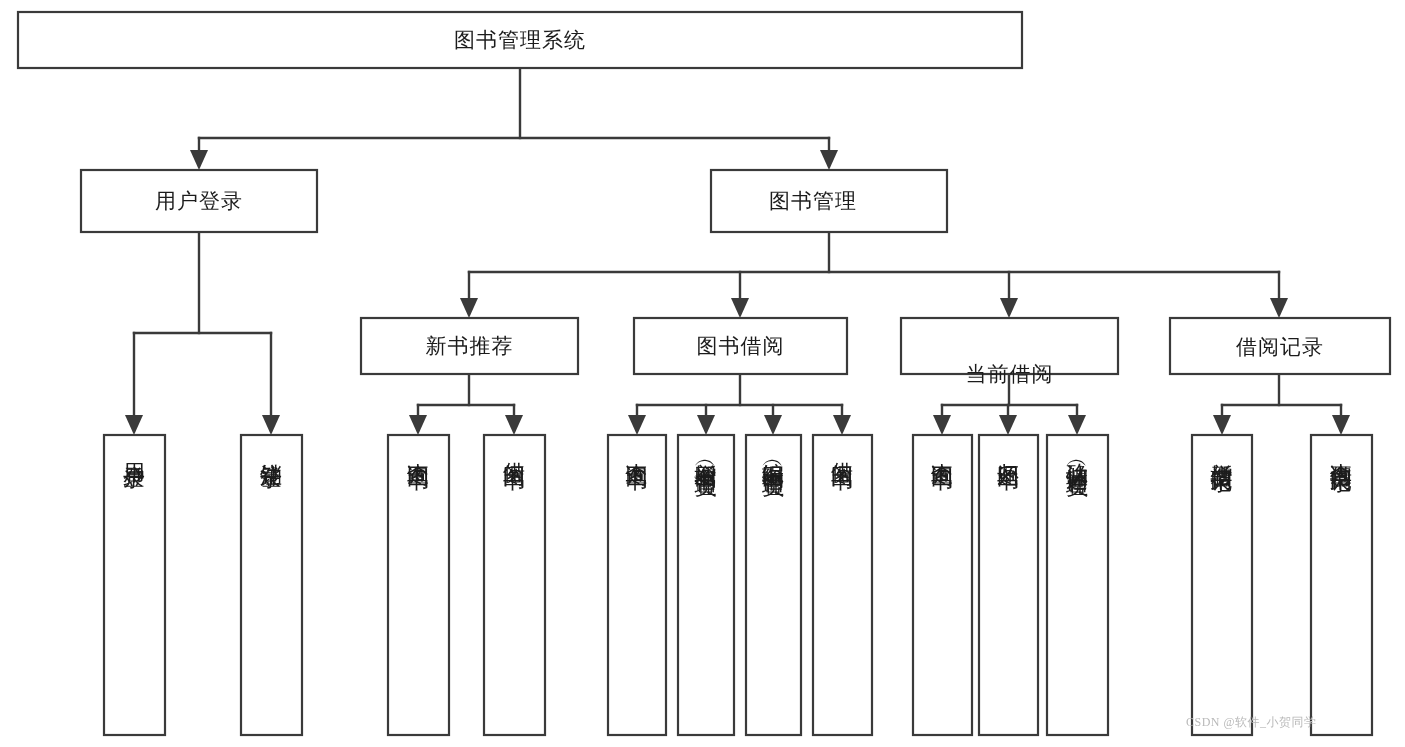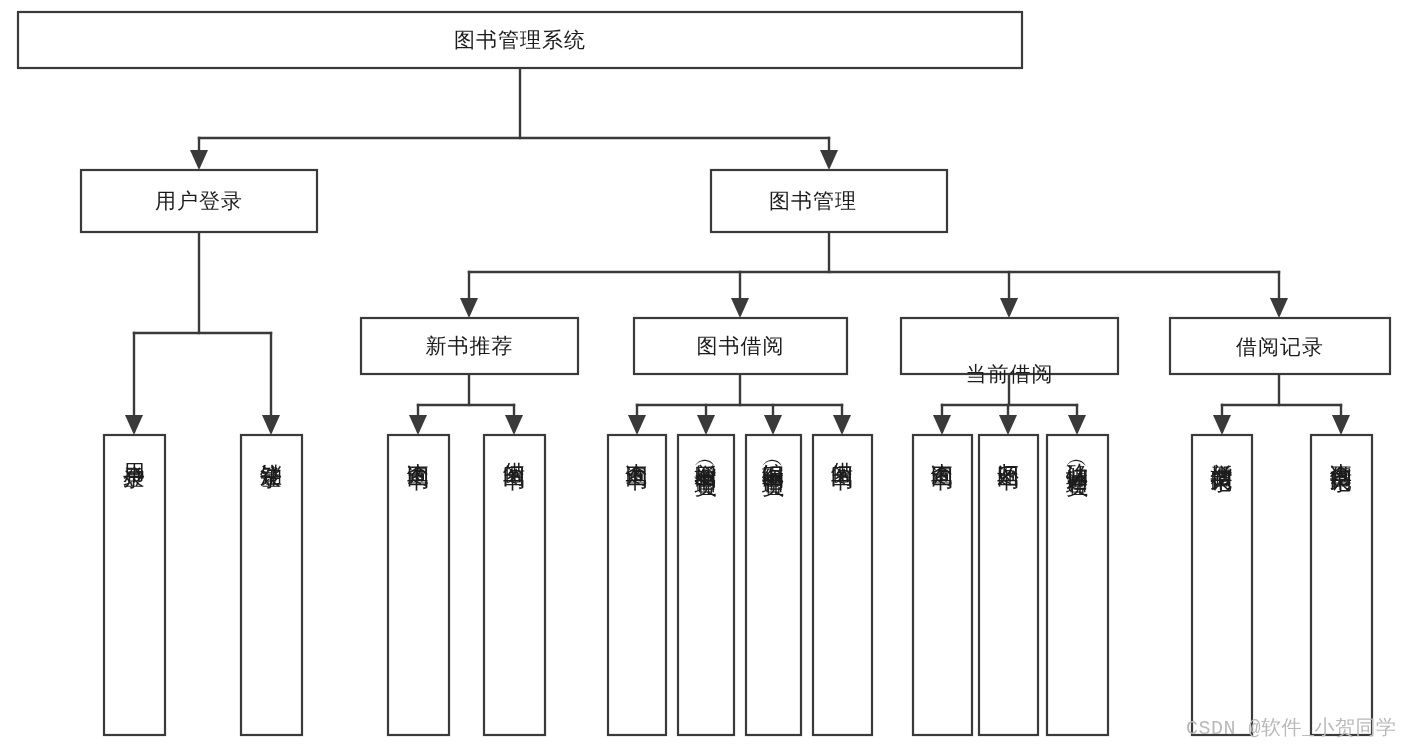--- a/index.html
+++ b/index.html
@@ -35,25 +35,25 @@
     pointer-events:none;
   }
   .htext{
     font-size:21px;color:#1c1c1c;letter-spacing:1px;
     font-family:"Liberation Sans","DejaVu Sans",sans-serif;
     white-space:nowrap;
   }
   #watermark{
     position:absolute;
     left:1186px;top:714px;
-    font-size:20px;
+    font-size:12px;
     color:#b9b9b9;
     letter-spacing:0.5px;
     white-space:nowrap;
-    font-family:Liberation Mono, monospace;
+    font-family:Liberation Serif, serif;
   }
 </style>
 </head>
 <body>
 
 <div id="diagram-root">
   <svg id="tree" viewBox="0 0 1405 747" preserveAspectRatio="none">
     <g id="connector-layer">
         <line x1="520" y1="68" x2="520" y2="138" class="connector"></line>
         <line x1="199" y1="138" x2="829" y2="138" class="connector"></line>

